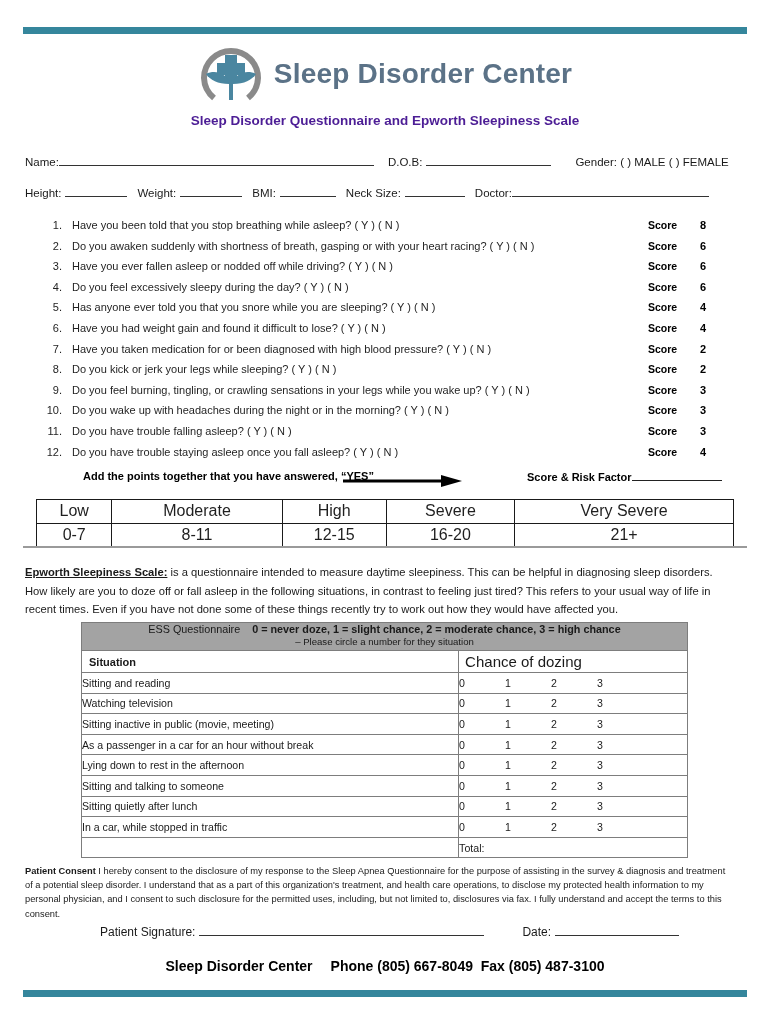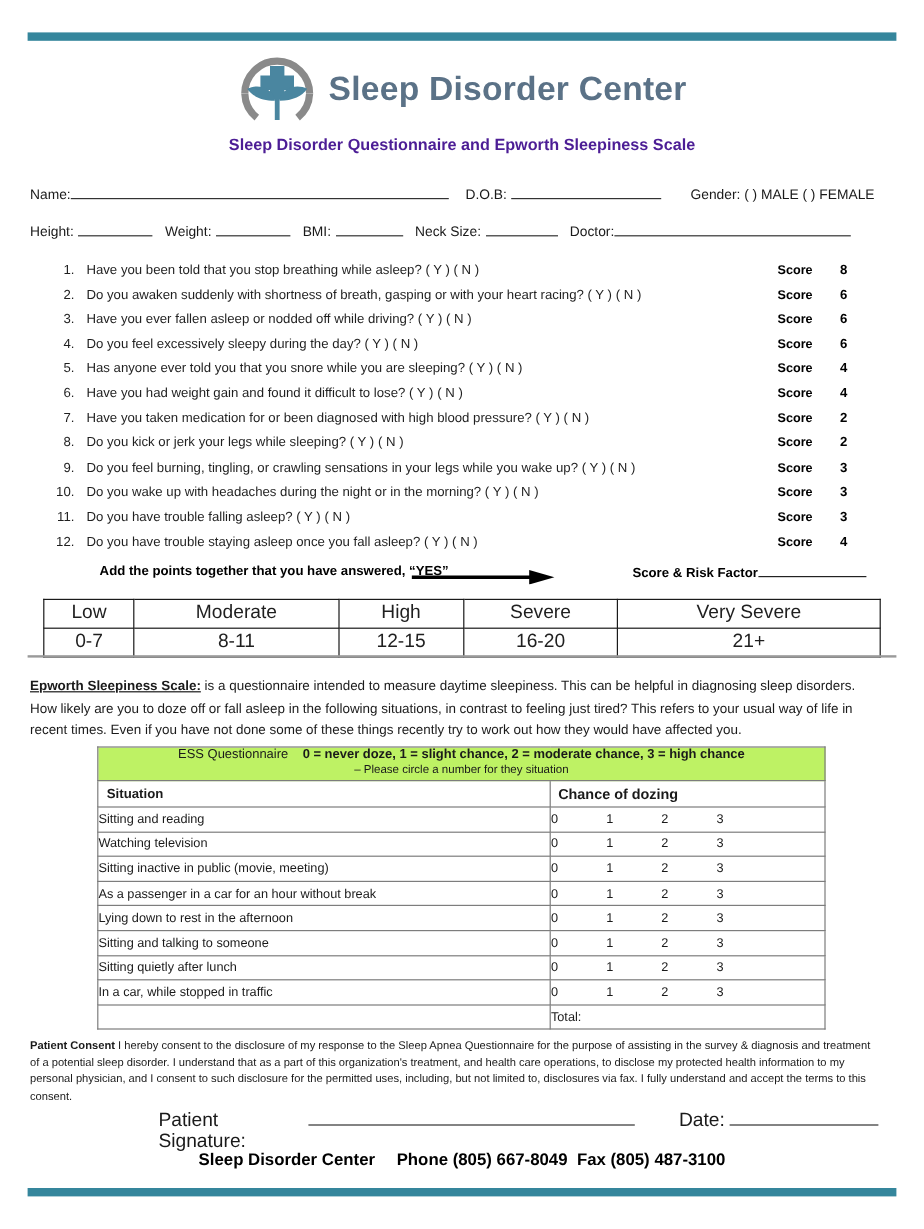--- a/index.html
+++ b/index.html
@@ -115,50 +115,50 @@
   .ess-intro b { font-weight: bold; text-decoration: underline; }
 
   
   .ess-table {
     position: absolute; top: 622px; left: 81px;
     width: 607px; border-collapse: collapse;
     font-size: 10.6px; color: #1a1a1a;
   }
   .ess-table td { border: 1px solid #7d7d7d; padding: 0; }
   .ess-head-cell {
-    background: #bef264;
+    background: #a3a3a3;
     text-align: center;
     padding: 4px 0 1px;
     font-size: 10.8px;
   }
   .ess-head-cell .bold { font-weight: bold; }
   .ess-sub {
     display: block; font-size: 9.6px; padding: 1px 0 3px;
   }
   .ess-colhead { height: 22px; }
   .ess-colhead .c1 { font-weight: bold; padding-left: 7px; font-size: 11px; }
-  .ess-colhead .c2 { font-weight: bold; padding-left: 6px; font-size: 12px; }
+  .ess-colhead .c2 { font-weight: normal; padding-left: 6px; font-size: 15px; }
   .sit-cell { padding: 4px 0 4px 7px; height: 20.6px; }
   .num-cell { padding: 4px 0 4px 6px; height: 20.6px; }
   .nums { display: flex; }
   .nums span { width: 46px; display: inline-block; }
   .total-cell { padding: 4px 0 4px 6px; height: 20.6px; }
 
   
   .consent {
     position: absolute; top: 864px; left: 25px; width: 706px;
     font-size: 9.3px; line-height: 14.2px; color: #1a1a1a; text-align: left;
   }
   .consent b { font-weight: bold; }
 
   
   .sig-row {
     position: absolute; top: 925px; left: 100px; width: 600px;
-    font-size: 16px; color: #1a1a1a;
-    display: flex; align-items: flex-start; margin-left: 32px;
+    font-size: 12px; color: #1a1a1a;
+    display: flex; align-items: flex-start;
   }
 
   
   .footer {
     position: absolute; top: 958px; left: 0; width: 770px;
     text-align: center; font-size: 14px; font-weight: bold; color: #000;
   }
   .footer .gap { display: inline-block; width: 18px; }
 </style>
 </head>

